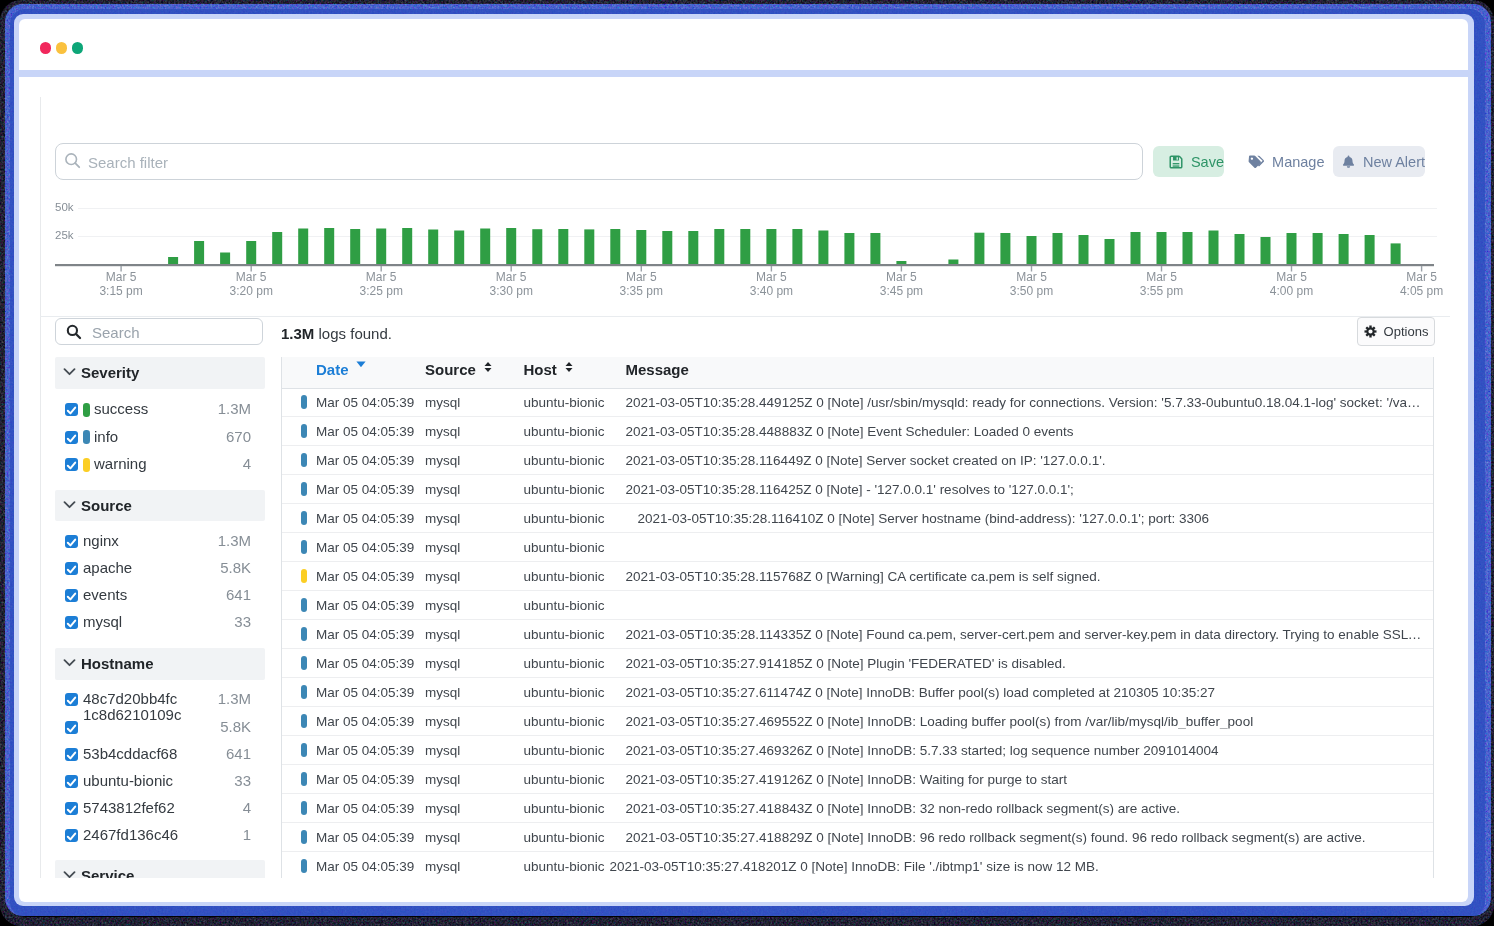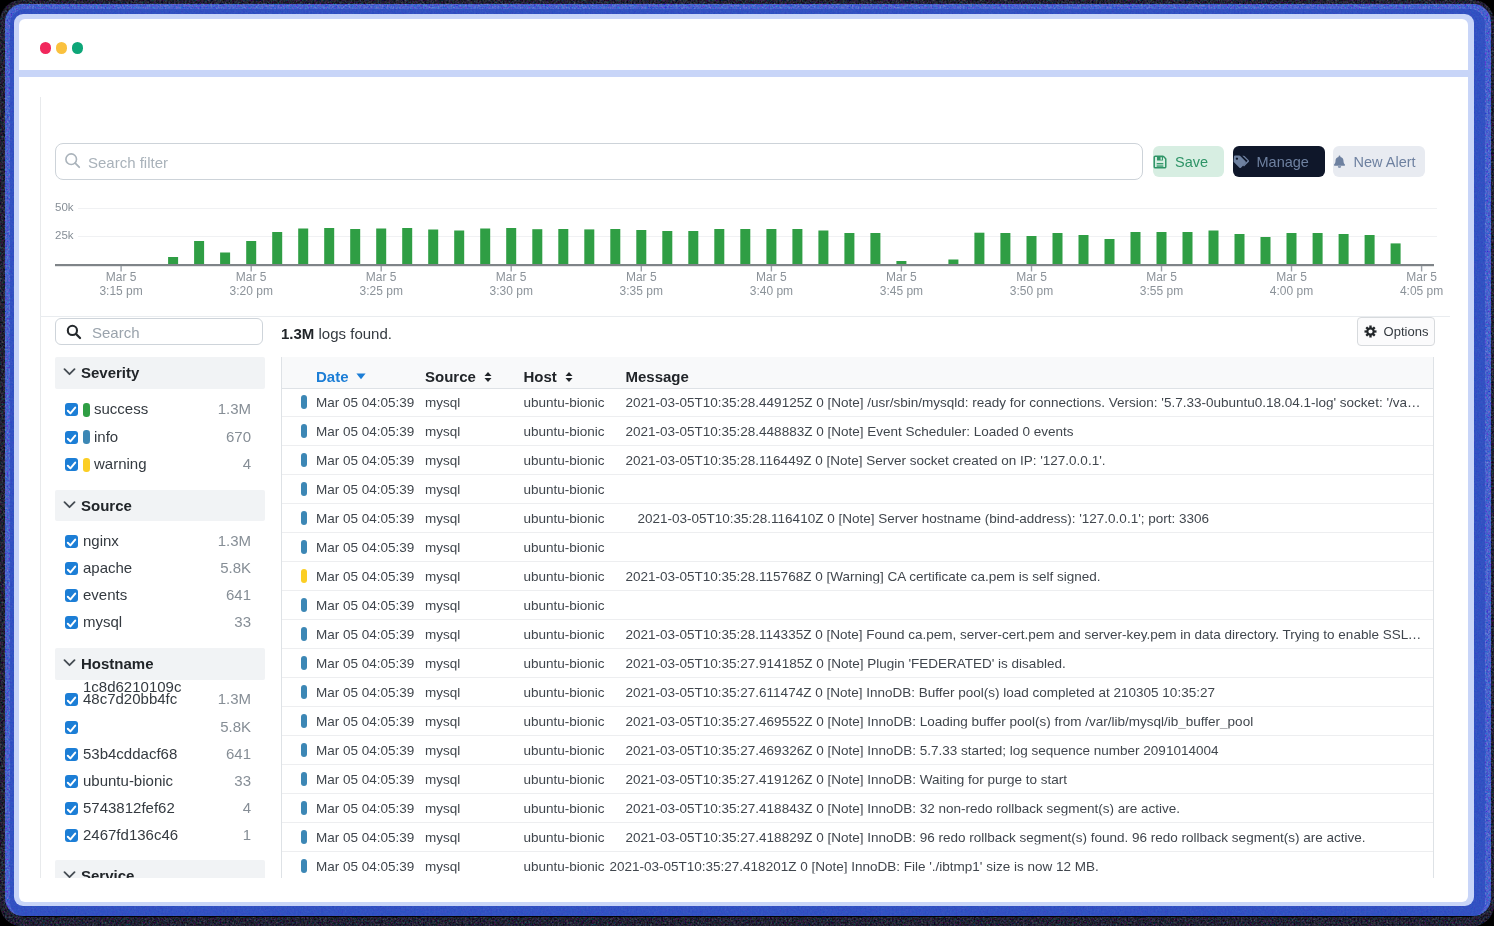--- a/index.html
+++ b/index.html
@@ -12,42 +12,42 @@
   background:#fff; border-radius:6px; }
 .dot { position:absolute; width:11.4px; height:11.4px; border-radius:50%; top:42.2px; }
 #band { position:absolute; left:19px; top:70px; width:1449px; height:7px; background:#c8d5f8; }
 #appclip { position:absolute; left:19px; top:77px; width:1449px; height:801px; overflow:hidden; }
 #app { position:absolute; left:-19px; top:-77px; width:1494px; height:926px; }
 #pborder { position:absolute; left:39.5px; top:96.5px; width:1px; height:781.5px; background:#e8eaec; }
 #finput { position:absolute; left:55px; top:143px; width:1088px; height:37px;
   border:1px solid #cdd3d9; border-radius:8px; background:#fff; }
 #fph { position:absolute; left:88px; top:153.5px; font-size:15px; color:#a9b2ba; }
 .btn { position:absolute; top:146px; height:31px; border-radius:6px; display:flex;
-  align-items:center; justify-content:flex-start; font-size:14.5px; }
+  align-items:center; justify-content:flex-end; font-size:14.5px; }
 .btn svg { margin-right:8px; }
 #divider { position:absolute; left:39.5px; top:316px; width:1410.5px; height:1px; background:#e9ecef; }
 .sbox { position:absolute; border:1px solid #ced4da; border-radius:6px; background:#fff; }
 .ph { position:absolute; font-size:15px; color:#9aa3ac; }
 .shead { position:absolute; left:55px; width:210px; height:31.5px; background:#f1f3f5;
   font-size:15px; font-weight:bold; color:#212529; display:flex; align-items:center;
   padding-left:8px; border-radius:2px; }
 .cb { position:absolute; width:13px; height:13px; background:#1c7ed6; border-radius:3px; }
 .pill { position:absolute; width:6.5px; height:14px; border-radius:3.2px; }
 .slab { position:absolute; font-size:15px; color:#343a40; }
 .scount { position:absolute; left:180px; width:71px; text-align:right; font-size:15px; color:#868e96; }
 #found { position:absolute; left:281px; top:325px; font-size:15px; color:#343a40; }
 #found b { color:#212529; }
 #optbtn { position:absolute; left:1357px; top:317px; width:78px; height:28.5px;
   background:#fbfbfc; border:1px solid #d7dadd; border-radius:4px; display:flex;
   align-items:center; justify-content:center; font-size:13px; color:#343a40; }
 #optbtn svg { margin-right:7px; }
 #tablebox { position:absolute; left:280.5px; top:356.5px; width:1153.5px;
   border-left:1px solid #dee2e6; border-right:1px solid #dee2e6; }
 .thead { position:relative; height:32px; background:#f8f9fa; border-bottom:1px solid #dee2e6; }
-.th { position:absolute; top:4px; height:32px; display:flex; align-items:center;
+.th { position:absolute; top:4px; height:32px; display:flex; 
   font-size:15px; font-weight:bold; color:#212529; }
 .tr { position:relative; border-bottom:1px solid #edeef0; background:#fff; }
 .td { position:absolute; top:50%; transform:translateY(-50%); font-size:13.5px;
   color:#40464d; white-space:nowrap; overflow:hidden; }
 .tpill { position:absolute; left:19px; top:50%; margin-top:-7px; width:6.5px;
   height:14px; border-radius:3.2px; }
 .tmsg { width:796px; text-overflow:ellipsis; }
 </style></head>
 <body>
 <div id="frame"></div>
@@ -66,21 +66,21 @@
 <line x1="11.2" y1="11.2" x2="15.2" y2="15.2" stroke="#aab3bb" stroke-width="1.8" stroke-linecap="round"></line>
       </svg>
 <div id="fph">Search filter</div>
 <div class="btn" style="left:1153px;width:71px;background:#d7eee2;color:#2e9467">
 <svg width="14" height="14" viewBox="0 0 16 16">
 <path d="M2.6,1.4 h8.6 a1.2,1.2 0 0 1 0.85,0.35 l2.2,2.2 a1.2,1.2 0 0 1 0.35,0.85 v8.6 a1.2,1.2 0 0 1 -1.2,1.2 h-10.8 a1.2,1.2 0 0 1 -1.2,-1.2 v-10.8 a1.2,1.2 0 0 1 1.2,-1.2 z" fill="none" stroke="#2e9467" stroke-width="1.7"></path>
 <path d="M4.6,1.8 v4.4 h6.8 v-4.4 z M8.6,2.6 h1.6 v2.8 h-1.6 z" fill="#2e9467" fill-rule="evenodd"></path>
 <rect x="4.2" y="9.2" width="7.6" height="1.5" fill="#2e9467"></rect>
 <rect x="4.2" y="11.9" width="7.6" height="1.5" fill="#2e9467"></rect>
 </svg>Save</div>
-<div class="btn" style="left:1232.5px;width:92px;background:#0f172a;color:#6e81a0">
+<div class="btn" style="left:1232.5px;width:92px;background:#ffffff;color:#6e81a0">
 <svg width="16" height="16" viewBox="0 0 16 16">
 <path d="M1,2.6 a1,1 0 0 1 1,-1 h4.3 a1.4,1.4 0 0 1 1,0.41 l5.2,5.2 a1.4,1.4 0 0 1 0,2 l-4.3,4.3 a1.4,1.4 0 0 1 -2,0 l-5.2,-5.2 a1.4,1.4 0 0 1 -0.41,-1 z M3.9,3.4 a1.15,1.15 0 1 0 0.02,0 z" fill="#6e81a0" fill-rule="evenodd"></path>
 <path d="M9.3,1.7 h1.2 a1.4,1.4 0 0 1 1,0.41 l4,4 a1.4,1.4 0 0 1 0,2 l-4.5,4.5 -1.06,-1.06 4.7,-4.7 z" fill="#6e81a0"></path>
 </svg>Manage</div>
 <div class="btn" style="left:1332.5px;width:92.5px;background:#e8ebf1;color:#6e81a0">
 <svg width="13" height="15" viewBox="0 0 16 17">
 <path d="M8,16.2 c1.1,0 2,-0.9 2,-2 h-4 c0,1.1 0.9,2 2,2 z M8,1 c-0.61,0 -1.1,0.49 -1.1,1.1 v0.72 c-2.43,0.5 -3.8,2.4 -3.8,4.68 c0,2.52 -0.77,3.6 -1.55,4.38 c-0.3,0.3 -0.42,0.72 -0.28,1.1 c0.14,0.4 0.52,0.67 0.97,0.67 h11.52 c0.45,0 0.83,-0.27 0.97,-0.67 c0.14,-0.38 0.02,-0.8 -0.28,-1.1 c-0.78,-0.78 -1.55,-1.86 -1.55,-4.38 c0,-2.28 -1.37,-4.18 -3.8,-4.68 v-0.72 c0,-0.61 -0.49,-1.1 -1.1,-1.1 z" fill="#6e81a0"></path>
 </svg>New Alert</div>
 <svg style="position:absolute;left:0;top:190px" width="1494" height="116" viewBox="0 190 1494 116">
 <line x1="78" y1="208.5" x2="1437" y2="208.5" stroke="#f0f1f3" stroke-width="1"></line>
@@ -224,21 +224,21 @@
           <polyline points="1.5,1.2 6.5,6.2 11.5,1.2" fill="none" stroke="#454c53" stroke-width="1.8" stroke-linecap="round" stroke-linejoin="round"></polyline>
         </svg>Hostname</div>
 <div class="cb" style="left:65px;top:693.0px"><svg width="13" height="13" viewBox="0 0 13 13">
           <polyline points="2.8,6.8 5.4,9.4 10.2,3.6" fill="none" stroke="#fff" stroke-width="2" stroke-linecap="round" stroke-linejoin="round"></polyline>
         </svg></div>
 <div class="slab" style="left:83px;top:690.0px">48c7d20bb4fc</div>
 <div class="scount" style="top:690.0px">1.3M</div>
 <div class="cb" style="left:65px;top:720.5px"><svg width="13" height="13" viewBox="0 0 13 13">
           <polyline points="2.8,6.8 5.4,9.4 10.2,3.6" fill="none" stroke="#fff" stroke-width="2" stroke-linecap="round" stroke-linejoin="round"></polyline>
         </svg></div>
-<div class="slab" style="left:83px;top:678px">1c8d6210109c</div>
+<div class="slab" style="left:83px;top:706px">1c8d6210109c</div>
 <div class="scount" style="top:717.5px">5.8K</div>
 <div class="cb" style="left:65px;top:747.5px"><svg width="13" height="13" viewBox="0 0 13 13">
           <polyline points="2.8,6.8 5.4,9.4 10.2,3.6" fill="none" stroke="#fff" stroke-width="2" stroke-linecap="round" stroke-linejoin="round"></polyline>
         </svg></div>
 <div class="slab" style="left:83px;top:744.5px">53b4cddacf68</div>
 <div class="scount" style="top:744.5px">641</div>
 <div class="cb" style="left:65px;top:774.5px"><svg width="13" height="13" viewBox="0 0 13 13">
           <polyline points="2.8,6.8 5.4,9.4 10.2,3.6" fill="none" stroke="#fff" stroke-width="2" stroke-linecap="round" stroke-linejoin="round"></polyline>
         </svg></div>
 <div class="slab" style="left:83px;top:771.5px">ubuntu-bionic</div>
@@ -294,20 +294,21 @@
           <div class="td" style="left:34.5px;width:106px">Mar 05 04:05:39</div>
           <div class="td" style="left:143.5px;width:95px">mysql</div>
           <div class="td" style="left:242px;width:100px">ubuntu-bionic</div>
           <div class="td tmsg" style="left:344px">2021-03-05T10:35:28.116449Z 0 [Note] Server socket created on IP: '127.0.0.1'.</div>
         </div>
 <div class="tr" style="height:29px">
           <div class="tpill" style="background:#3c87b5"></div>
           <div class="td" style="left:34.5px;width:106px">Mar 05 04:05:39</div>
           <div class="td" style="left:143.5px;width:95px">mysql</div>
           <div class="td" style="left:242px;width:100px">ubuntu-bionic</div>
+          <div class="td tmsg" style="left:344px">2021-03-05T10:35:28.116425Z 0 [Note] - '127.0.0.1' resolves to '127.0.0.1';</div>
         </div>
 <div class="tr" style="height:29px">
           <div class="tpill" style="background:#3c87b5"></div>
           <div class="td" style="left:34.5px;width:106px">Mar 05 04:05:39</div>
           <div class="td" style="left:143.5px;width:95px">mysql</div>
           <div class="td" style="left:242px;width:100px">ubuntu-bionic</div>
           <div class="td tmsg" style="left:356px">2021-03-05T10:35:28.116410Z 0 [Note] Server hostname (bind-address): '127.0.0.1'; port: 3306</div>
         </div>
 <div class="tr" style="height:29px">
           <div class="tpill" style="background:#3c87b5"></div>

